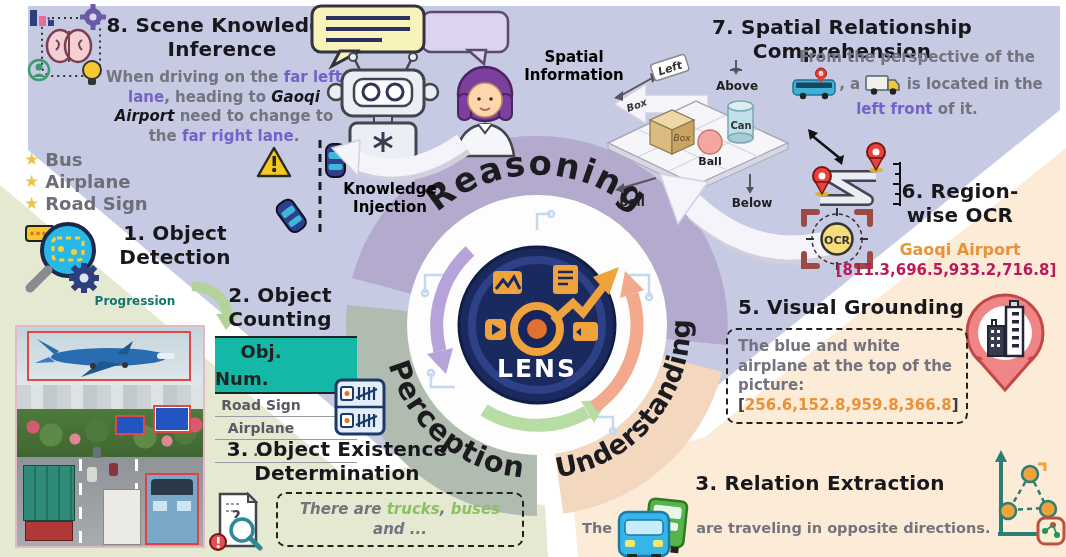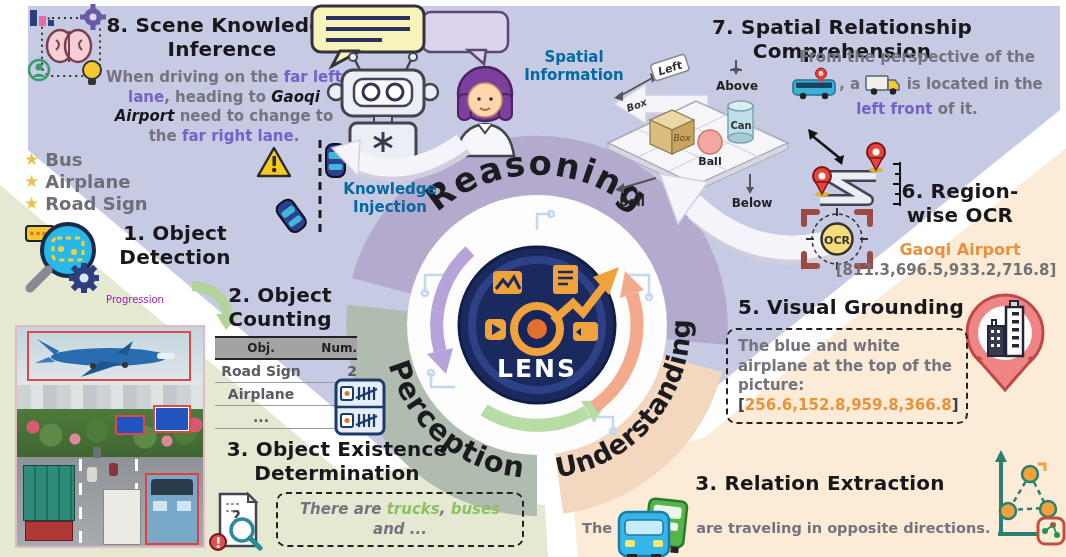--- a/index.html
+++ b/index.html
@@ -9,30 +9,30 @@
   .wedge { position:absolute; inset:0; }
   #wedge-top { background:#c7cae3; clip-path:polygon(28px 6px,1060px 6px,1060px 110px,702px 398px,537px 430px,390px 455px,28px 150px); }
   #wedge-left { background:#e5e9d1; clip-path:polygon(0px 185px,350px 480px,430px 462px,480px 500px,545px 505px,548px 557px,0px 557px); }
   #wedge-right { background:#fcecd7; clip-path:polygon(1066px 148px,705px 437px,660px 450px,600px 465px,570px 465px,578px 557px,1066px 557px); }
   .title { font-weight:bold; color:#17171c; text-align:center; line-height:1.18; font-size:20px; letter-spacing:.2px; z-index:5; }
   .body-txt { font-weight:bold; color:#74737e; font-size:15px; line-height:1.3; z-index:5; }
   .hl-purple { color:#7562c9; }
   .hl-green { color:#8cc063; }
   .hl-orange { color:#e8923c; }
   .em-black { color:#15151a; font-style:italic; }
-  .purple-label { font-weight:bold; color:#0369a1; font-size:15px; text-align:center; line-height:1.2; z-index:6; }
-  .green-label { font-weight:normal; color:#a21caf; font-size:10px; z-index:6; }
+  .purple-label { font-weight:bold; color:#000000; font-size:15px; text-align:center; line-height:1.2; z-index:6; }
+  .green-label { font-weight:bold; color:#0f766e; font-size:12px; z-index:6; }
   .star-row { display:flex; align-items:center; gap:6px; height:22px; }
   .star-glyph { color:#e9c44c; font-size:17px; }
   .star-text { font-weight:bold; color:#6e6e78; font-size:18px;text-align:right; }
   svg { overflow:visible; }
   .z6 { z-index:6; } .z5 { z-index:5; } .z4 { z-index:4; }
   
   #count-table { width:142px; font-weight:bold; z-index:5; }
-  #count-table .t-head { display:flex; background:#a3a3a3; border-top:2.5px solid #222; border-bottom:2.5px solid #222; color:#222; font-size:12px; }
+  #count-table .t-head { display:flex; background:#14b8a6; border-top:2.5px solid #222; border-bottom:2.5px solid #222; color:#222; font-size:18px;flex-direction:column; }
   #count-table .t-row { display:flex; border-bottom:1.5px solid #9a9aa2; color:#5a5a64; font-size:14px; }
   #count-table .t-row:last-child { border-bottom:1.5px solid #9a9aa2; }
   #count-table .c1 { width:92px; text-align:center; padding:3px 0; }
   #count-table .c2 { width:50px; text-align:right; padding:3px 0; }
   .dash-box { border:2.5px dashed #222; border-radius:10px; text-align:center; z-index:5; }
   
   #photo { left:15px; top:325px; width:190px; height:223px; border:2px solid #e3b9c6; background:#cfdce2; z-index:5; overflow:hidden; }
   .ph { position:absolute; }
 </style>
 </head>
@@ -351,21 +351,21 @@
     <g stroke="#333" stroke-width="2">
         <line x1="41" y1="6" x2="41" y2="14"></line>
         <line x1="41" y1="60" x2="41" y2="68"></line>
         <line x1="10" y1="37" x2="18" y2="37"></line>
         <line x1="64" y1="37" x2="72" y2="37"></line>
       </g>
     <circle cx="41" cy="37" r="15.5" fill="#f6dc7a" stroke="#333" stroke-width="2.5"></circle>
     <text x="41" y="41.5" font-size="11" font-weight="bold" fill="#333" text-anchor="middle">OCR</text>
   </svg>
   <div class="abs z5" style="left:858px; top:240px; width:204px; text-align:center; font-weight:bold; font-size:16px; color:#e8923c;">Gaoqi Airport</div>
-  <div class="abs z5" style="left:830px; top:261px; width:232px; text-align:center; font-weight:bold; font-size:15px; color:#737373;">[811.3,696.5,933.2,716.8]</div>
+  <div class="abs z5" style="left:830px; top:261px; width:232px; text-align:center; font-weight:bold; font-size:15px; color:#be185d;">[811.3,696.5,933.2,716.8]</div>
 
   <div class="abs title" style="left:733px; top:296px; width:236px;">5. Visual Grounding</div>
   <svg class="abs z5" style="left:956px; top:290px;" width="100" height="104" viewBox="0 0 100 104">
     <circle cx="49" cy="43" r="38" fill="#ef8585" stroke="#c24848" stroke-width="3"></circle>
     <polygon points="21,68 77,68 49,100" fill="#ef8585" stroke="#c24848" stroke-width="3"></polygon>
     <polygon points="24,66 74,66 49,96" fill="#ef8585"></polygon>
     <circle cx="49" cy="43" r="27" fill="#ffffff"></circle>
     <g>
       <rect x="50" y="17" width="17" height="49" fill="#fff" stroke="#25253a" stroke-width="2.5"></rect>
       <rect x="54" y="11" width="8" height="6" fill="#d8d8e0" stroke="#25253a" stroke-width="2"></rect>

